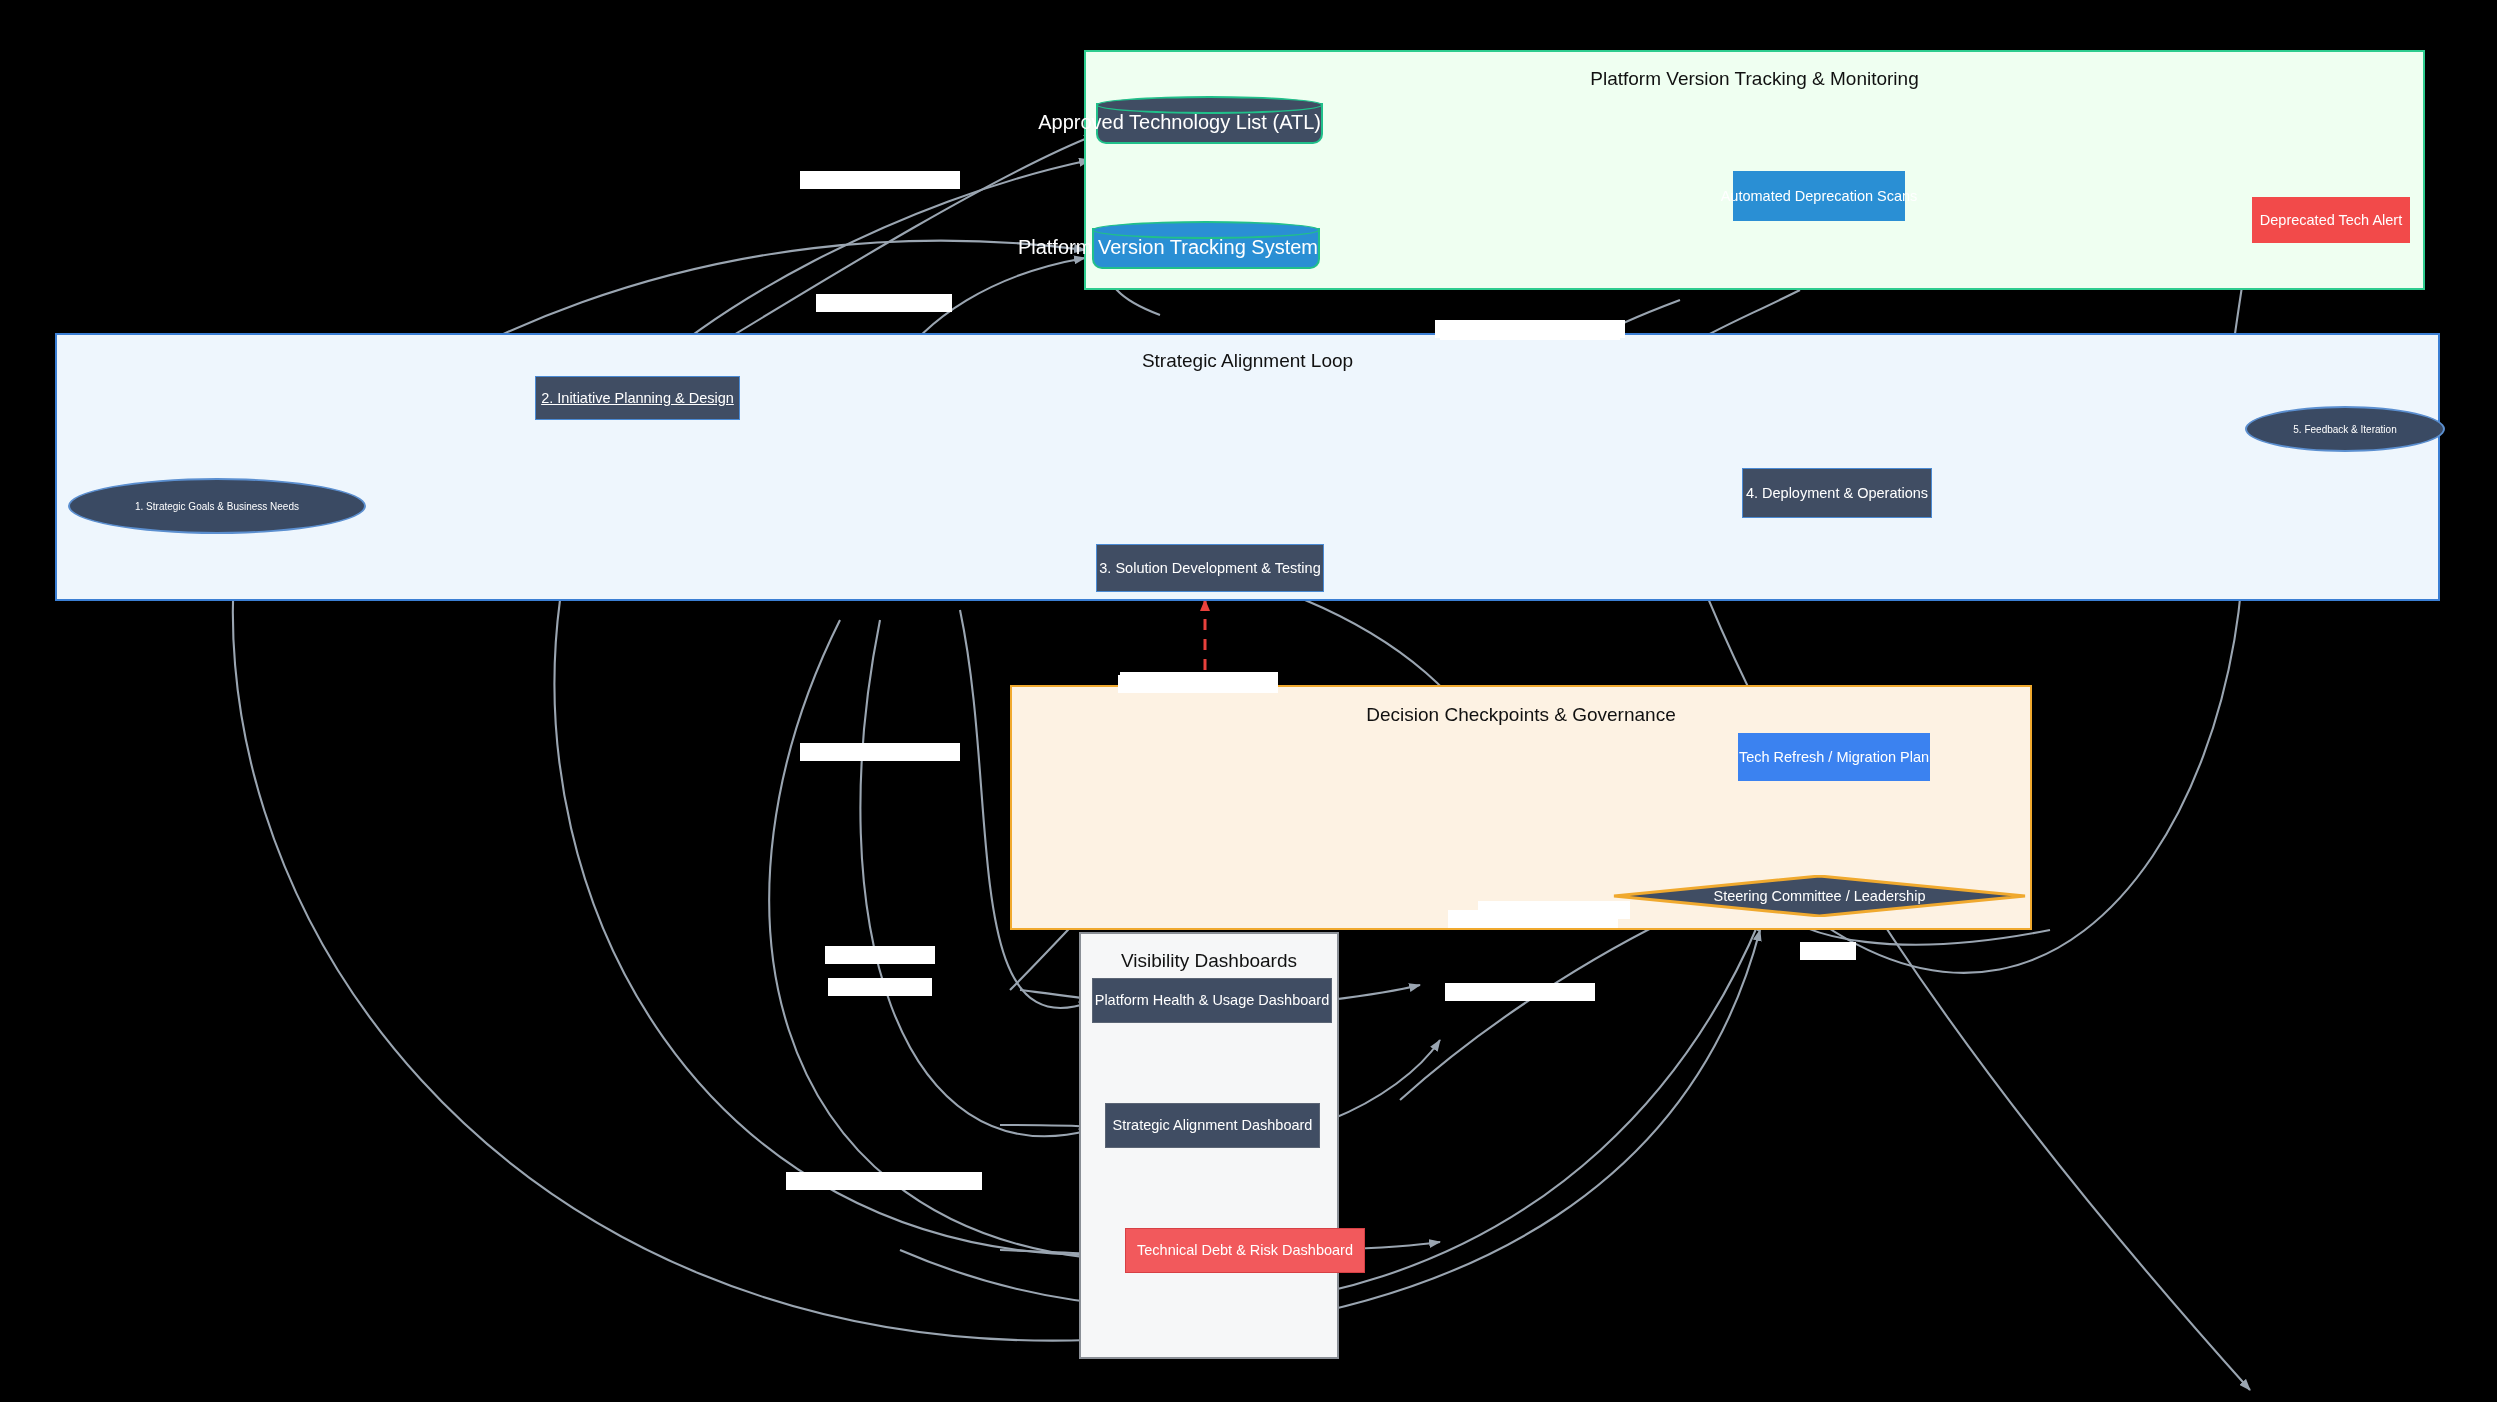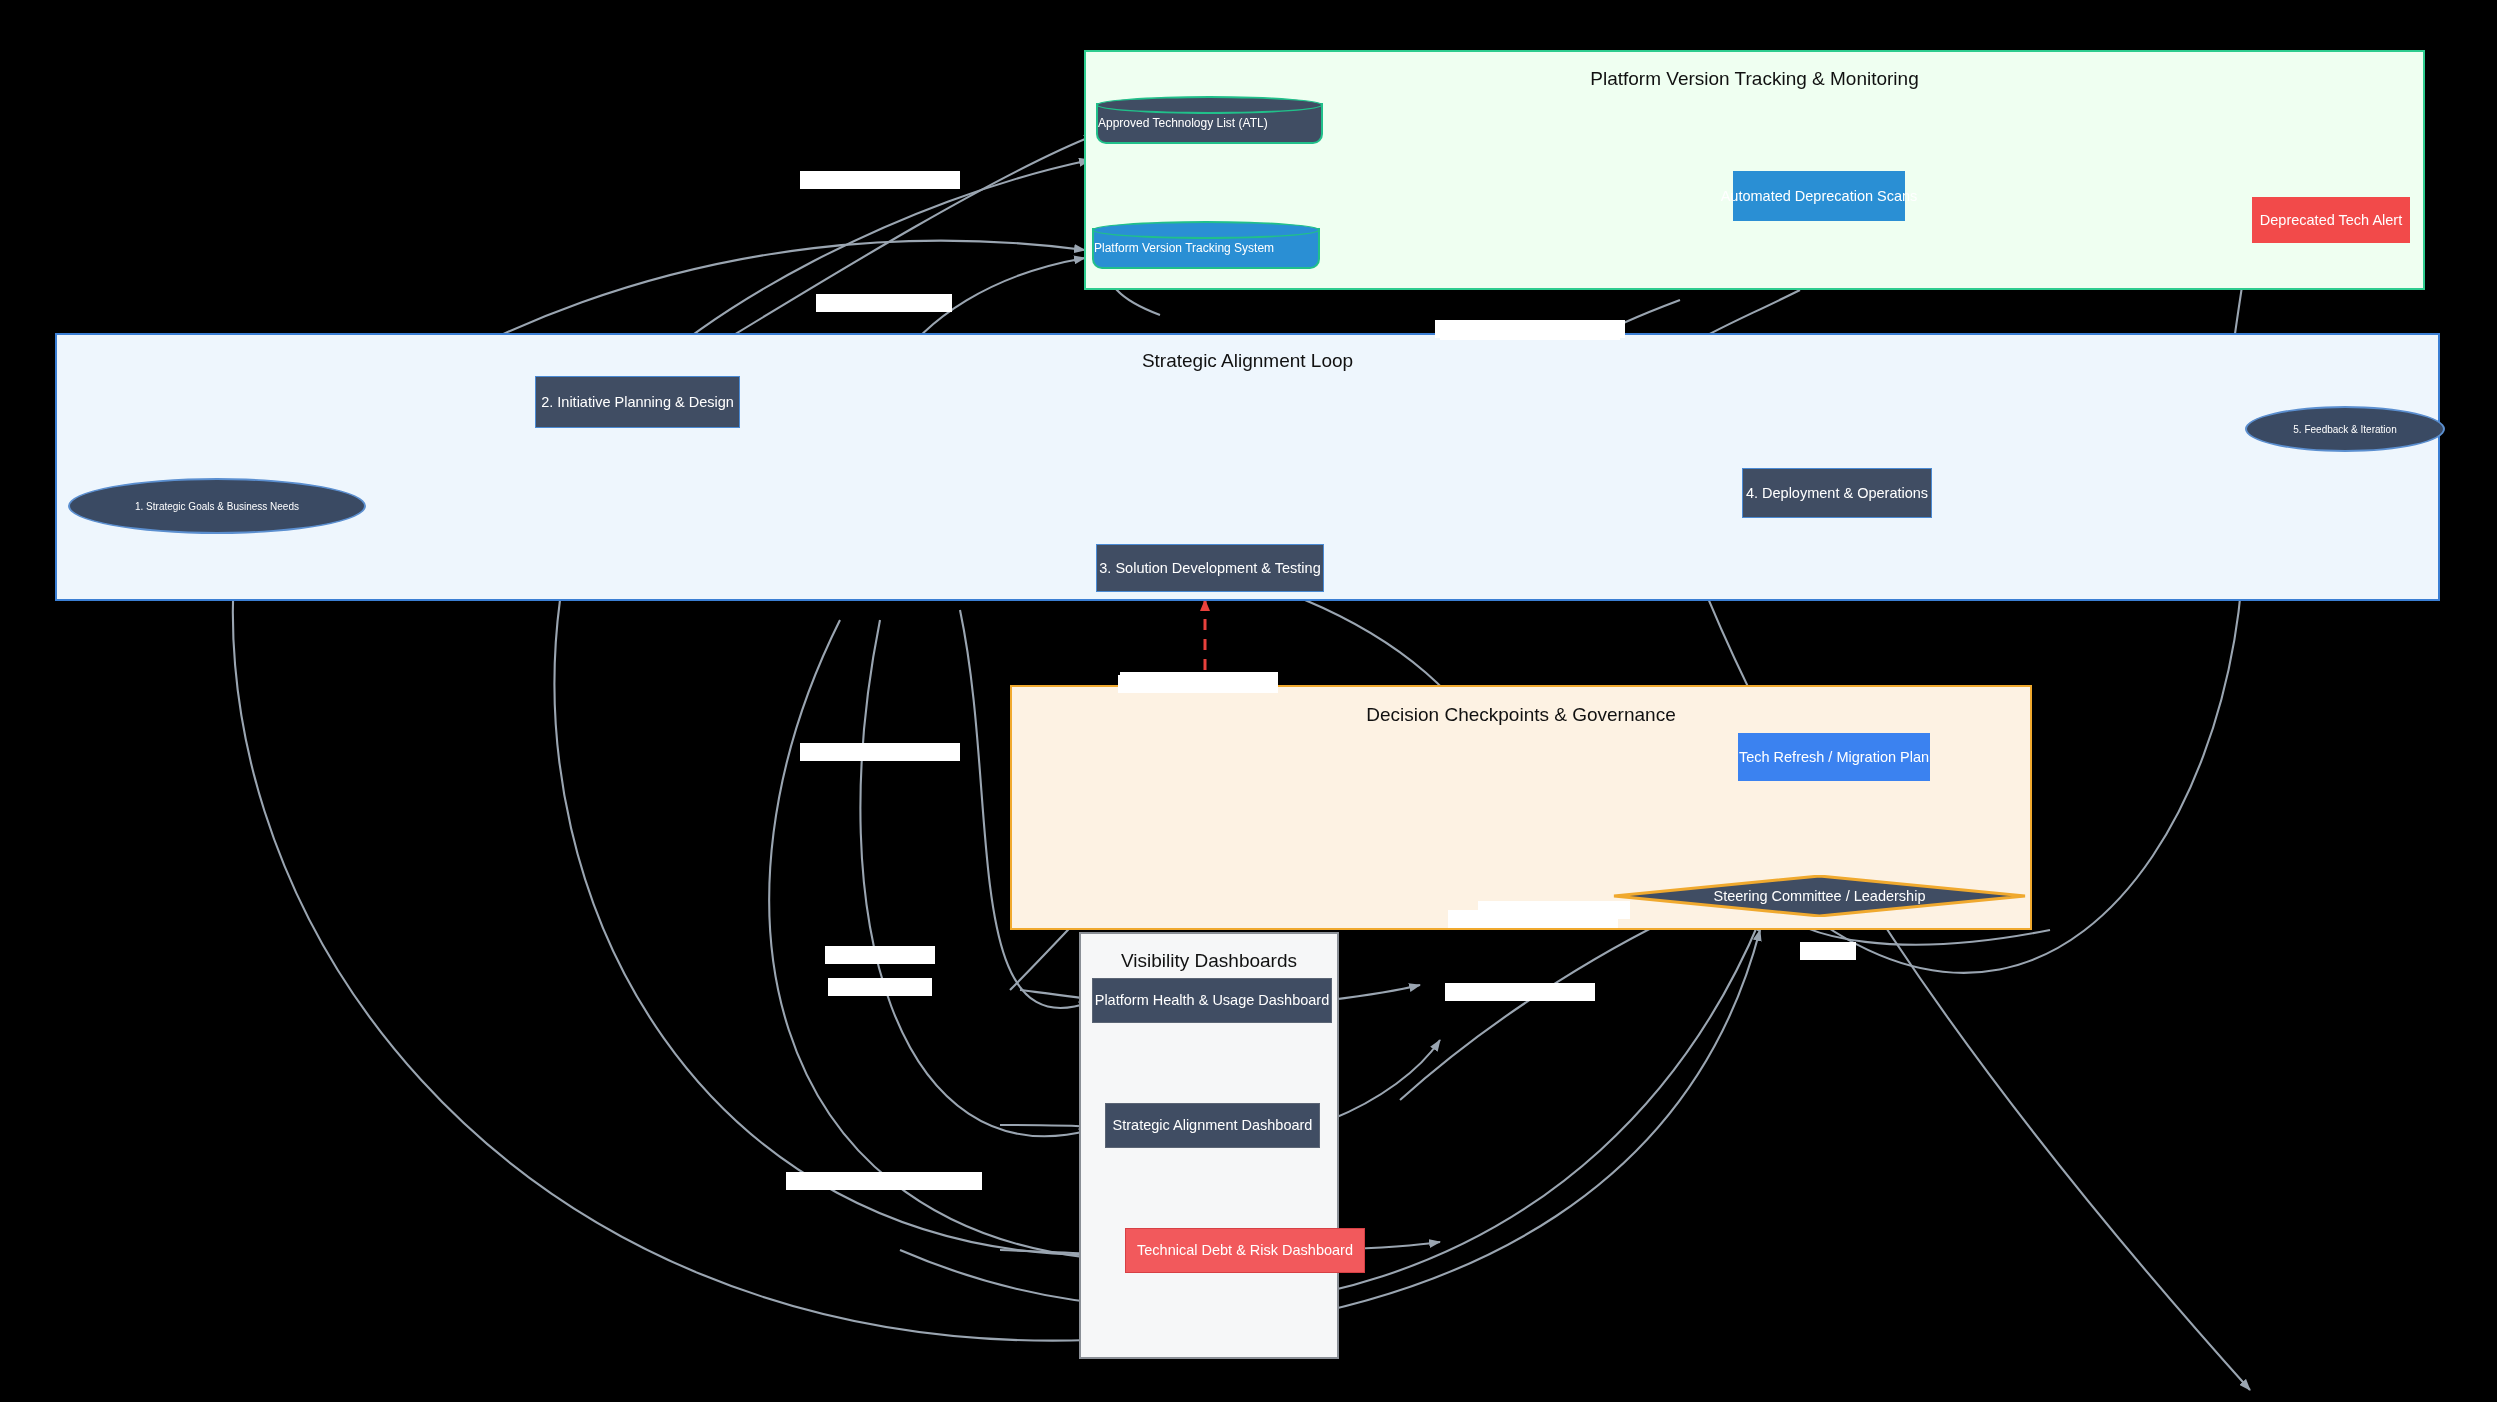--- a/index.html
+++ b/index.html
@@ -22,22 +22,22 @@
   .n-blue{background:#2a8fd4;border:1.4px solid #2a8fd4;}
   .n-blue2{background:#3b82f0;border:1.4px solid #3b82f0;}
   .n-red{background:#f24a4a;border:1.4px solid #f24a4a;}
   .n-dash{background:#404d63;border:1.4px solid #5b6575;}
   .n-dashred{background:#f2595c;border:1.6px solid #d64045;}
 
   .ellipse{position:absolute;box-sizing:border-box;display:flex;align-items:center;justify-content:center;
            background:#3a4a63;border:2px solid #5b8fd0;border-radius:50%;color:#fff;font-size:10px;white-space:nowrap;}
 
   .cyl{position:absolute;box-sizing:border-box;}
-  .cyl .body{position:absolute;left:0;right:0;top:7px;bottom:0;display:flex;align-items:center;justify-content:flex-start;
-             color:#fff;font-size:12px;white-space:nowrap;border-radius:0 0 10px 10px;}
+  .cyl .body{position:absolute;left:0;right:0;top:7px;bottom:0;display:flex;align-items:center;justify-content:flex-end;
+             color:#fff;font-size:20px;white-space:nowrap;border-radius:0 0 10px 10px;}
   .cyl .cap{position:absolute;left:0;right:0;top:0;height:14px;border-radius:50%;}
   .cyl-dark .body{background:#404d63;border:2px solid #21c08a;border-top:none;}
   .cyl-dark .cap{background:#404d63;border:2px solid #21c08a;}
   .cyl-blue .body{background:#2a8fd4;border:2px solid #21c08a;border-top:none;}
   .cyl-blue .cap{background:#2a8fd4;border:2px solid #21c08a;}
 
   .diamond-wrap{position:absolute;display:flex;align-items:center;justify-content:center;}
   .diamond-wrap .dlabel{position:relative;z-index:3;color:#fff;font-size:14.5px;white-space:nowrap;}
   .diamond-wrap svg.dshape{position:absolute;left:0;top:0;width:100%;height:100%;z-index:1;}
 
@@ -148,21 +148,21 @@
       </div>
     <div class="cap"></div>
   </div>
 
   <div class="node n-blue" style="left:1733px;top:171px;width:172px;height:50px;">Automated Deprecation Scans</div>
 
   <div class="node n-red" style="left:2252px;top:197px;width:158px;height:46px;">Deprecated Tech Alert</div>
 
   <div class="ellipse" style="left:68px;top:478px;width:298px;height:56px;">1. Strategic Goals &amp; Business Needs</div>
 
-  <div class="node n-rect" style="left:535px;top:376px;width:205px;height:52px;">2. Initiative Planning &amp; Design</div>
+  <div class="node n-rect" style="left:535px;top:376px;width:205px;height:44px;text-decoration:underline;">2. Initiative Planning &amp; Design</div>
 
   <div class="node n-rect" style="left:1096px;top:544px;width:228px;height:48px;">3. Solution Development &amp; Testing</div>
 
   <div class="node n-rect" style="left:1742px;top:468px;width:190px;height:50px;">4. Deployment &amp; Operations</div>
 
   <div class="ellipse" style="left:2245px;top:406px;width:200px;height:46px;">5. Feedback &amp; Iteration</div>
 
 
   <div class="node n-blue2" style="left:1738px;top:733px;width:192px;height:48px;">Tech Refresh / Migration Plan</div>
 

